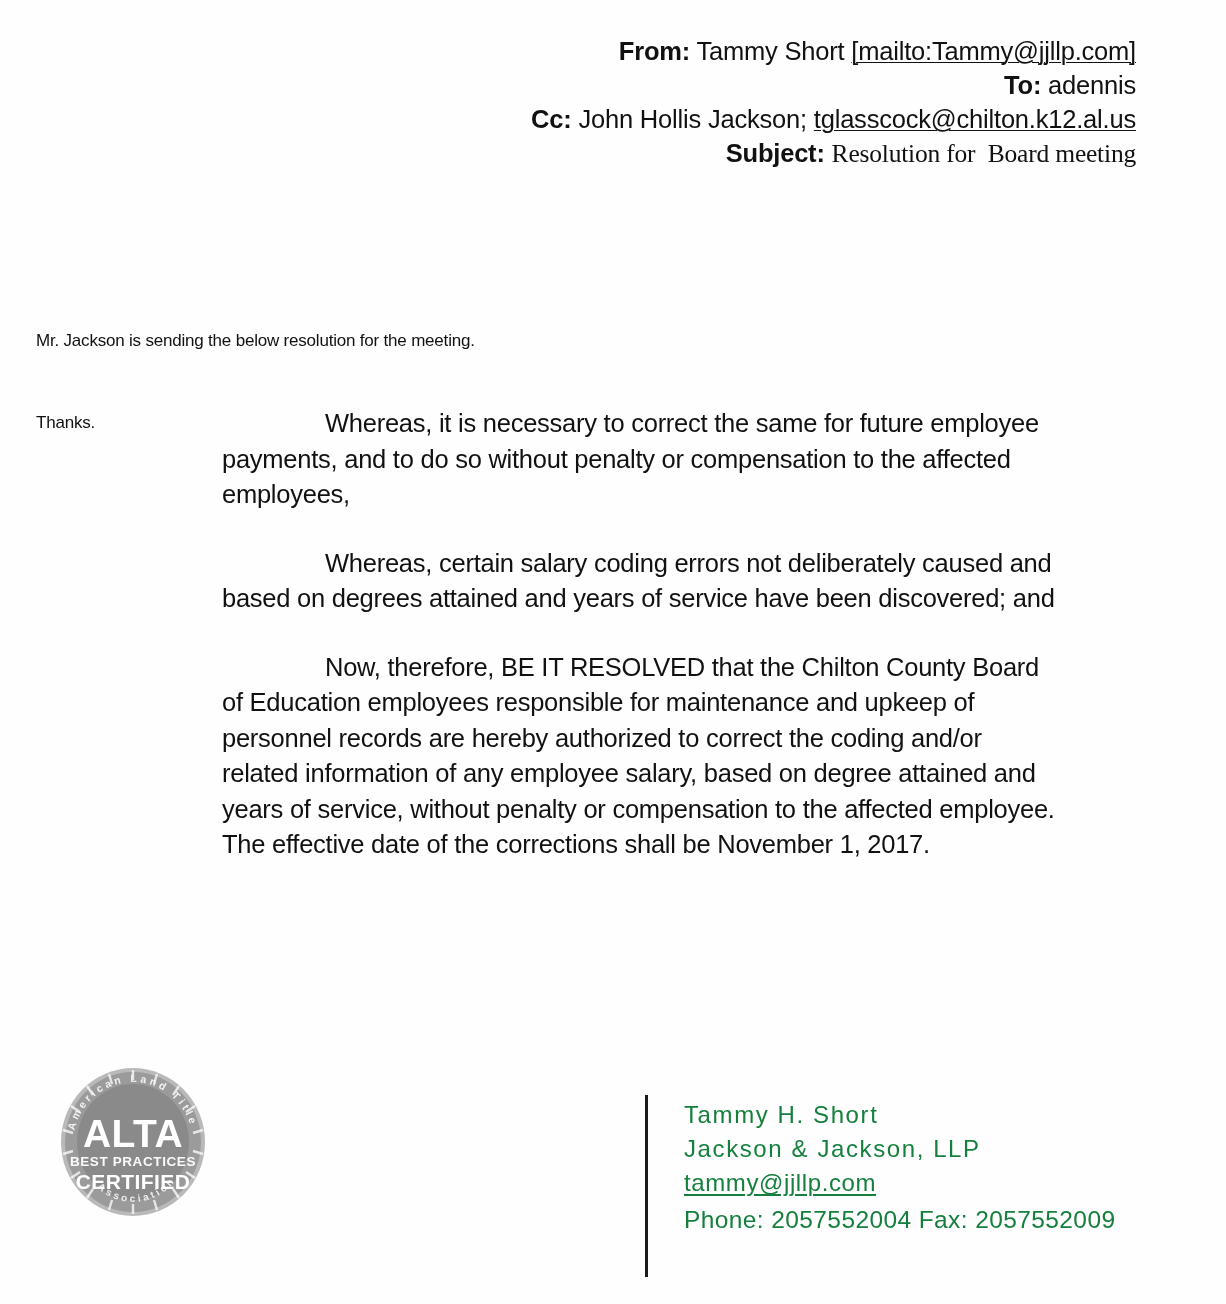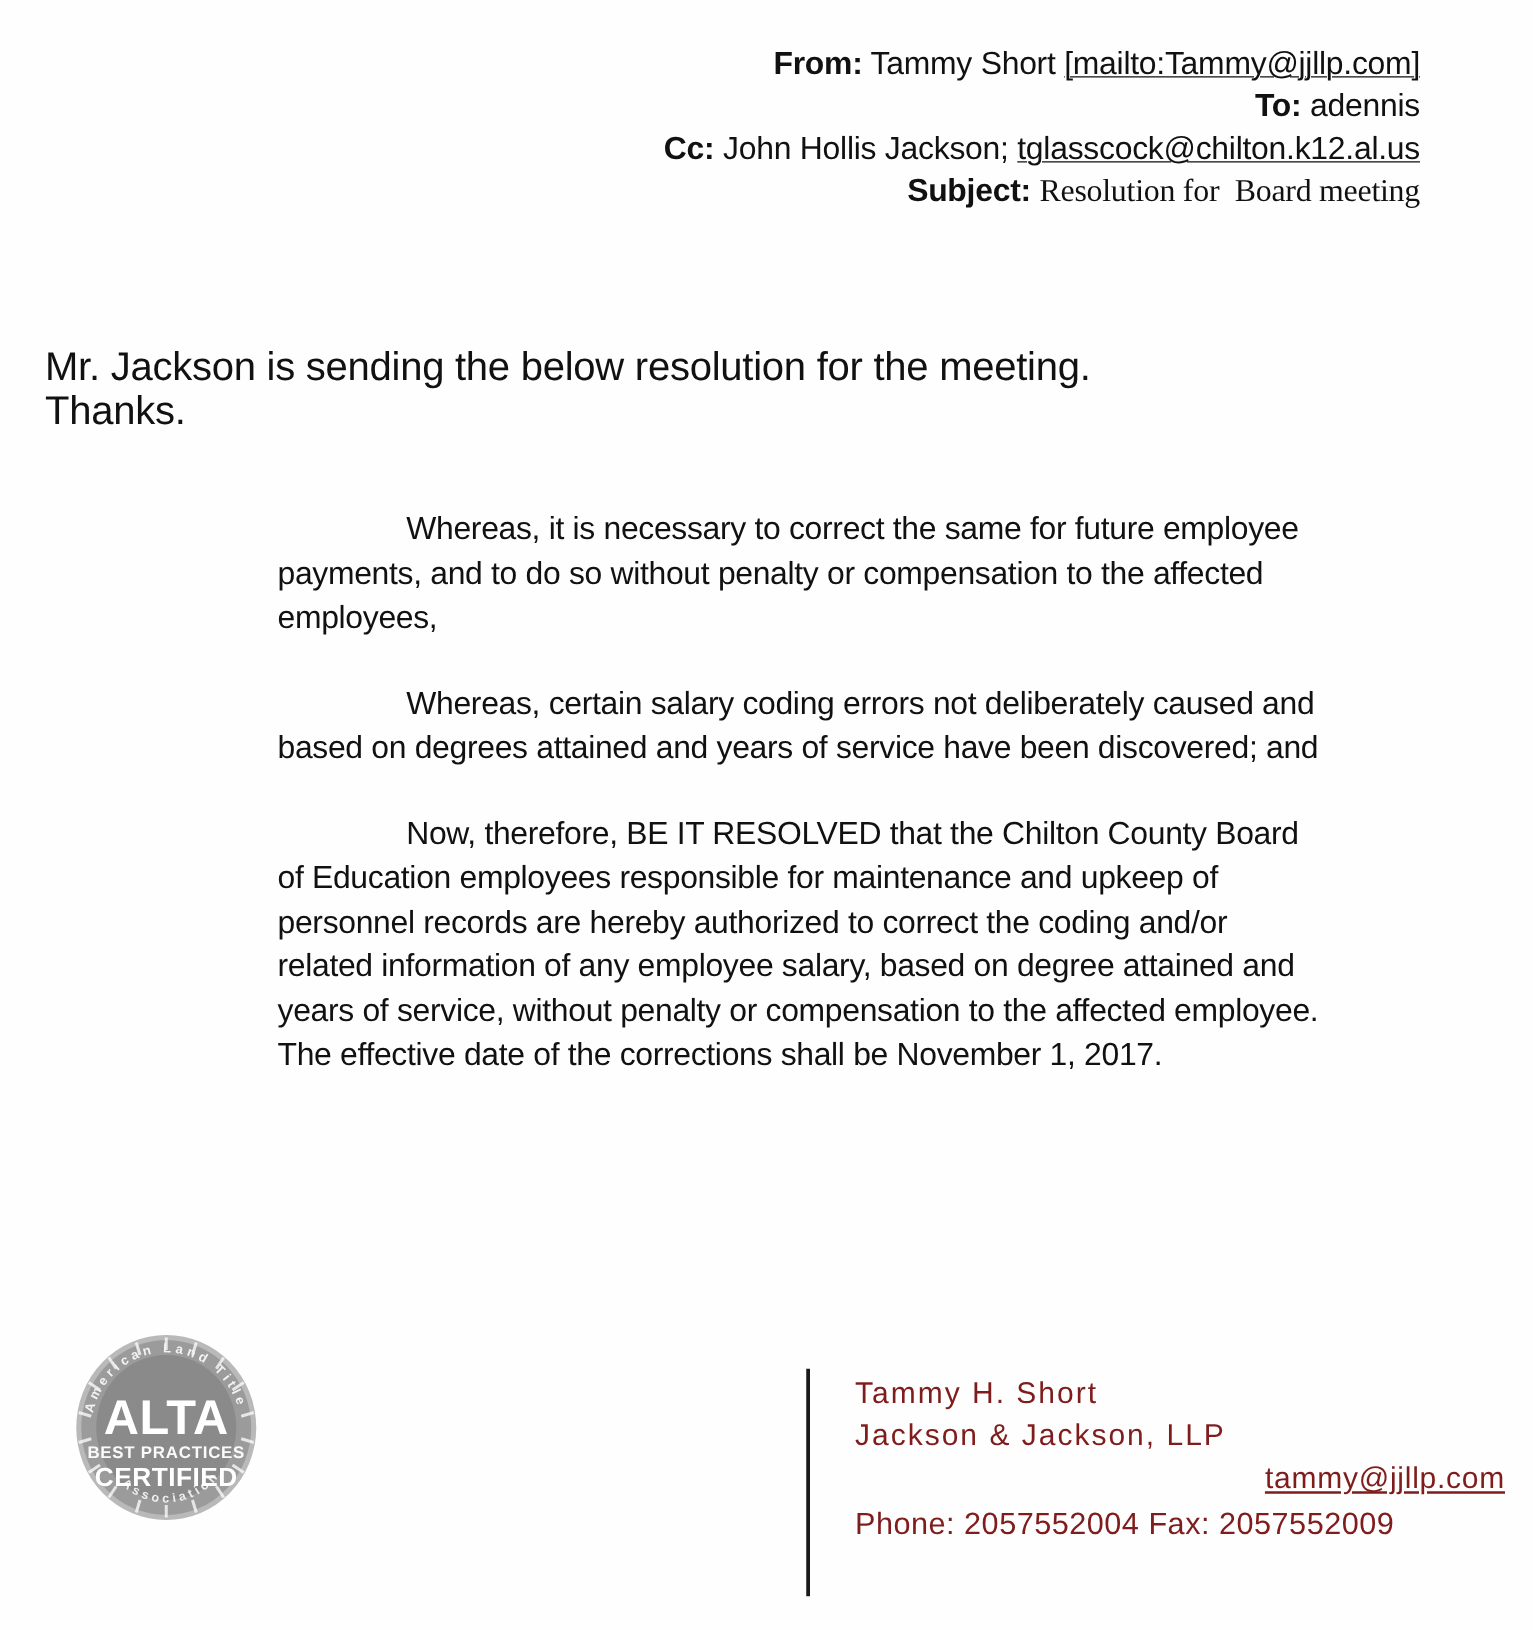--- a/index.html
+++ b/index.html
@@ -49,24 +49,25 @@
   }
 
   
   .intro {
     position: absolute;
     left: 36px;
     top: 276px;
     width: 1100px;
   }
   .intro-line {
-    font-size: 32px;
+    font-size: 17px;
     line-height: 35px;
     white-space: nowrap;
     letter-spacing: -0.2px;
+    margin-top: 47px;
   }
 
   
   .resolution {
     position: absolute;
     left: 222px;
     top: 406px;
     width: 840px;
   }
   .res-par {
@@ -118,36 +119,35 @@
     position: absolute;
     left: 684px;
     top: 48px;
     width: 520px;
   }
   .sig-line {
     font-size: 24px;
     line-height: 34px;
     letter-spacing: 1.6px;
     white-space: nowrap;
-    color: #7f1d1d;
+    color: #15803d;
   }
   .sig-line.email {
     letter-spacing: 0.6px;
     text-decoration: underline;
     text-underline-offset: 3px;
     text-decoration-thickness: 1.5px;
     display: inline-block;
   }
   .sig-line.phone {
     letter-spacing: 0.4px;
     font-size: 24.5px;
   }
   .sig-email-row {
     line-height: 34px;
-    text-align: right;
   }
 </style>
 </head>
 <body>
 
 <div class="page">
 
   <div class="mail-header">
 
     <div class="hdr-line">

